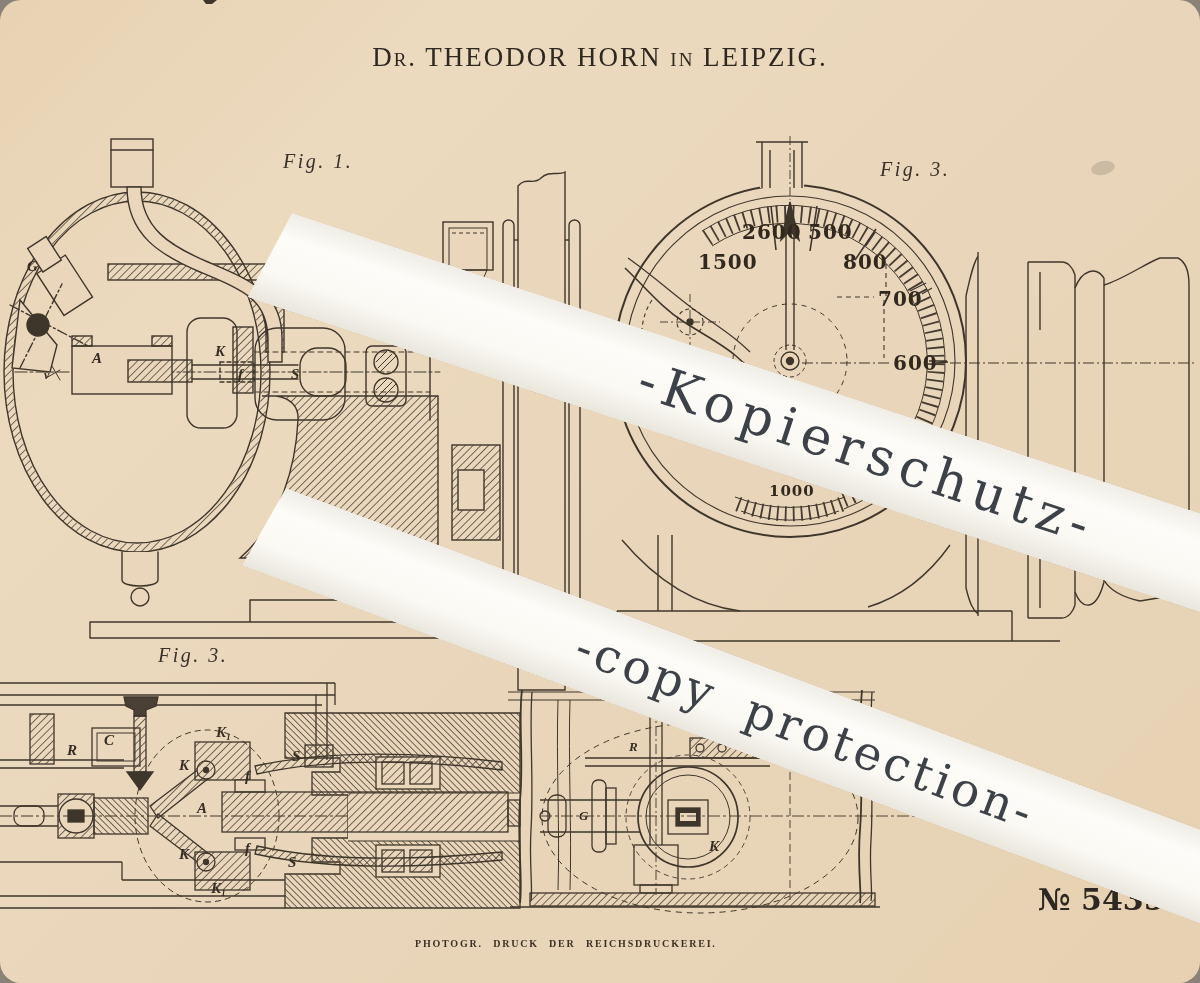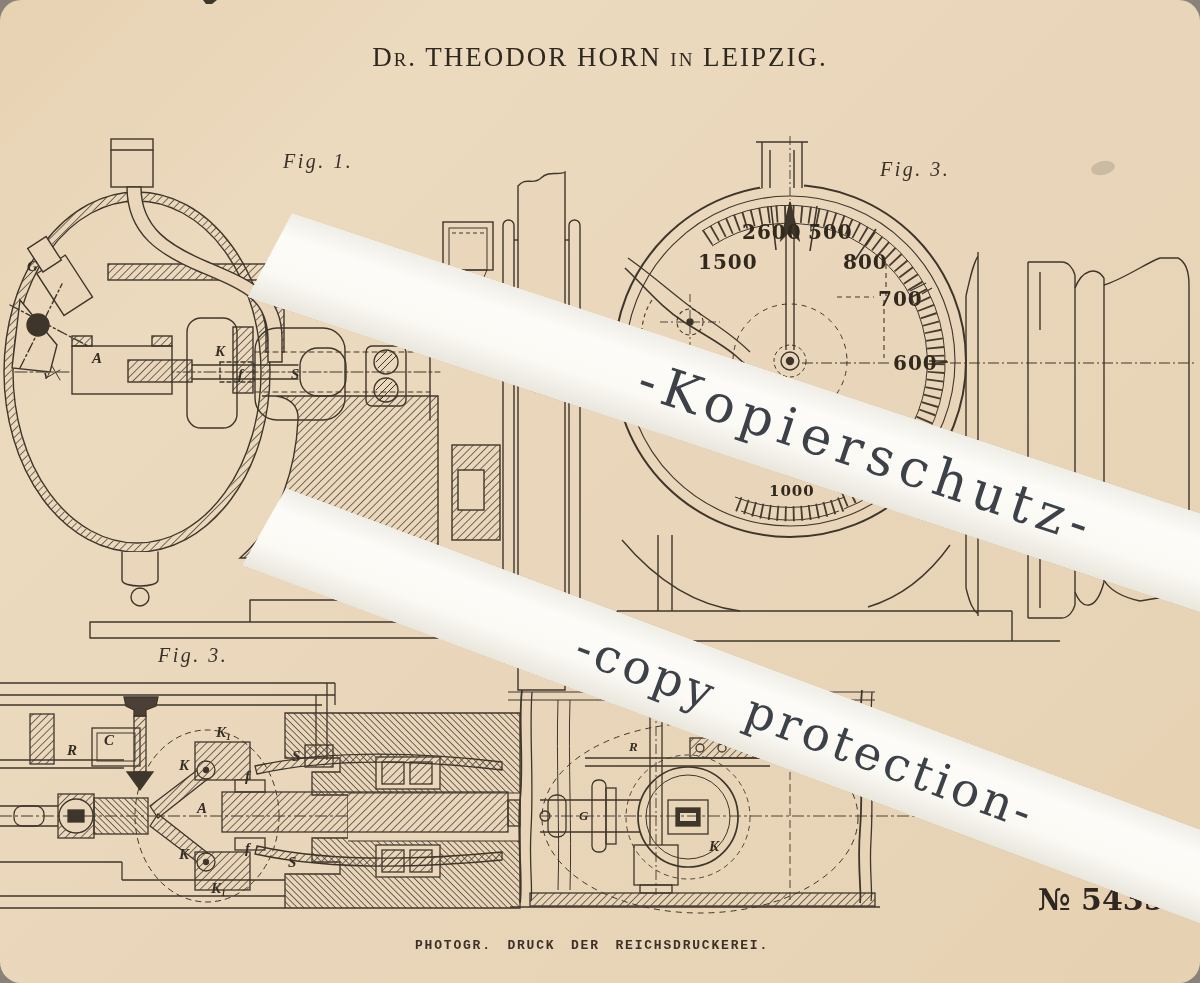--- a/index.html
+++ b/index.html
@@ -11,21 +11,21 @@
   svg.draw{position:absolute;left:0;top:0;z-index:1;}
   .lbl{position:absolute;z-index:2;white-space:nowrap;}
   .title{left:0;right:0;top:42px;text-align:center;font-size:27px;letter-spacing:2px;
          font-variant:small-caps;color:#2e2820;}
   .subtitle{left:0;right:0;top:81px;text-align:center;font-family:"Liberation Sans",sans-serif;
          font-weight:bold;font-size:15.5px;letter-spacing:.2px;word-spacing:5px;color:#33281a;}
   .fig-label{font-style:italic;font-size:20px;letter-spacing:2.5px;color:#3a3229;}
   .part{font-style:italic;font-size:15px;font-weight:bold;color:#352c22;}
   .dial{font-family:"DejaVu Serif",serif;font-weight:bold;font-size:20px;letter-spacing:1px;color:#31281e;}
   .dial.small{font-size:15px;}
-  .imprint{font-weight:bold;font-size:13px;letter-spacing:1.8px;word-spacing:6px;color:#3c3126;font-family:Liberation Mono, monospace;}
+  .imprint{font-weight:bold;font-size:10px;letter-spacing:1.8px;word-spacing:6px;color:#3c3126;}
   .patent-no{font-family:"DejaVu Serif",serif;font-weight:bold;font-size:30px;color:#2f2722;}
   .banner{
     position:absolute;z-index:5;transform-origin:0 0;display:flex;align-items:center;
     background:linear-gradient(180deg,#efede6 0%,#fdfcf8 28%,#fbf9f4 68%,#e9e6dd 100%);
     box-shadow:0 2px 6px rgba(70,55,30,.40),0 -1px 3px rgba(70,55,30,.25);
   }
   .banner .txt{font-family:"DejaVu Serif",serif;color:#3d4249;}
   .banner1{left:277px;top:208px;width:1010px;height:94px;transform:rotate(18.3deg);
            clip-path:polygon(16px 0,100% 0,100% 100%,0 100%);}
   .banner1 .txt{padding-left:398px;font-size:52px;letter-spacing:7px;}

